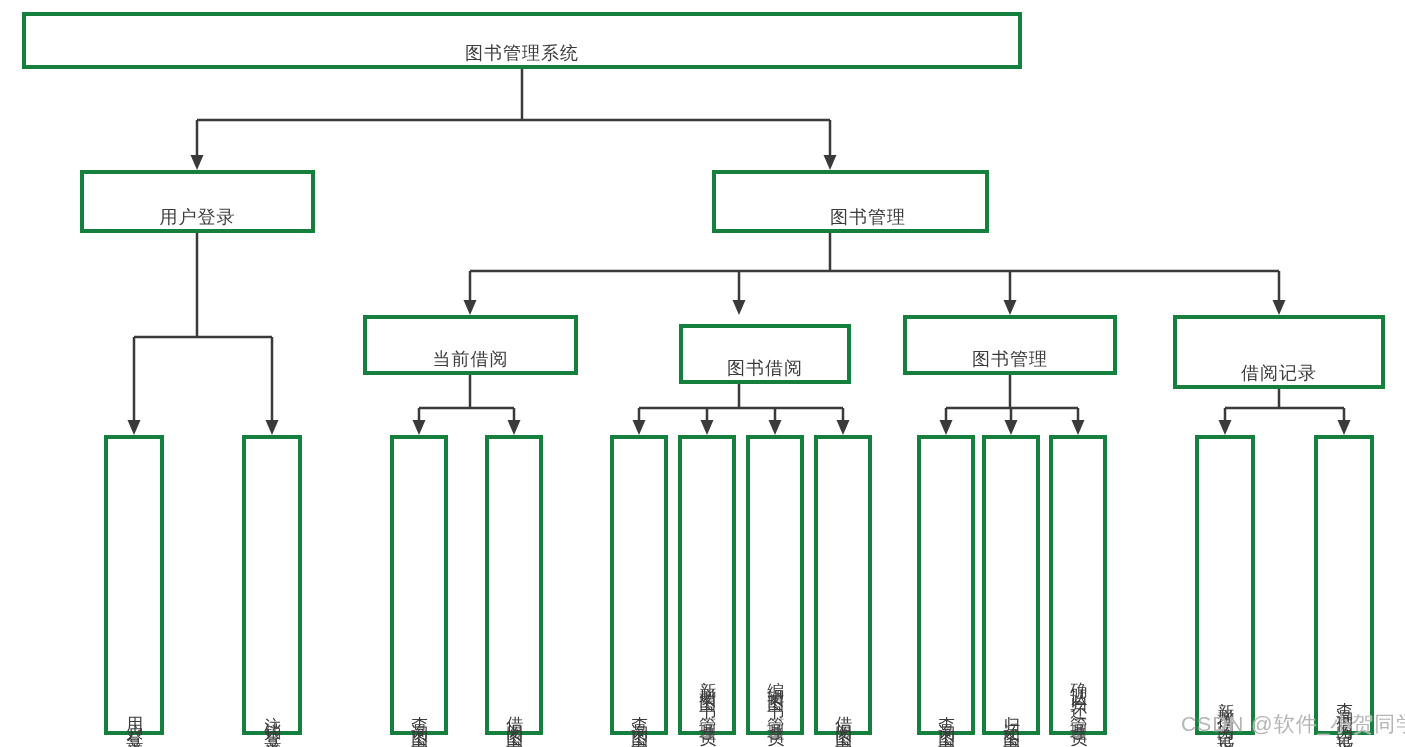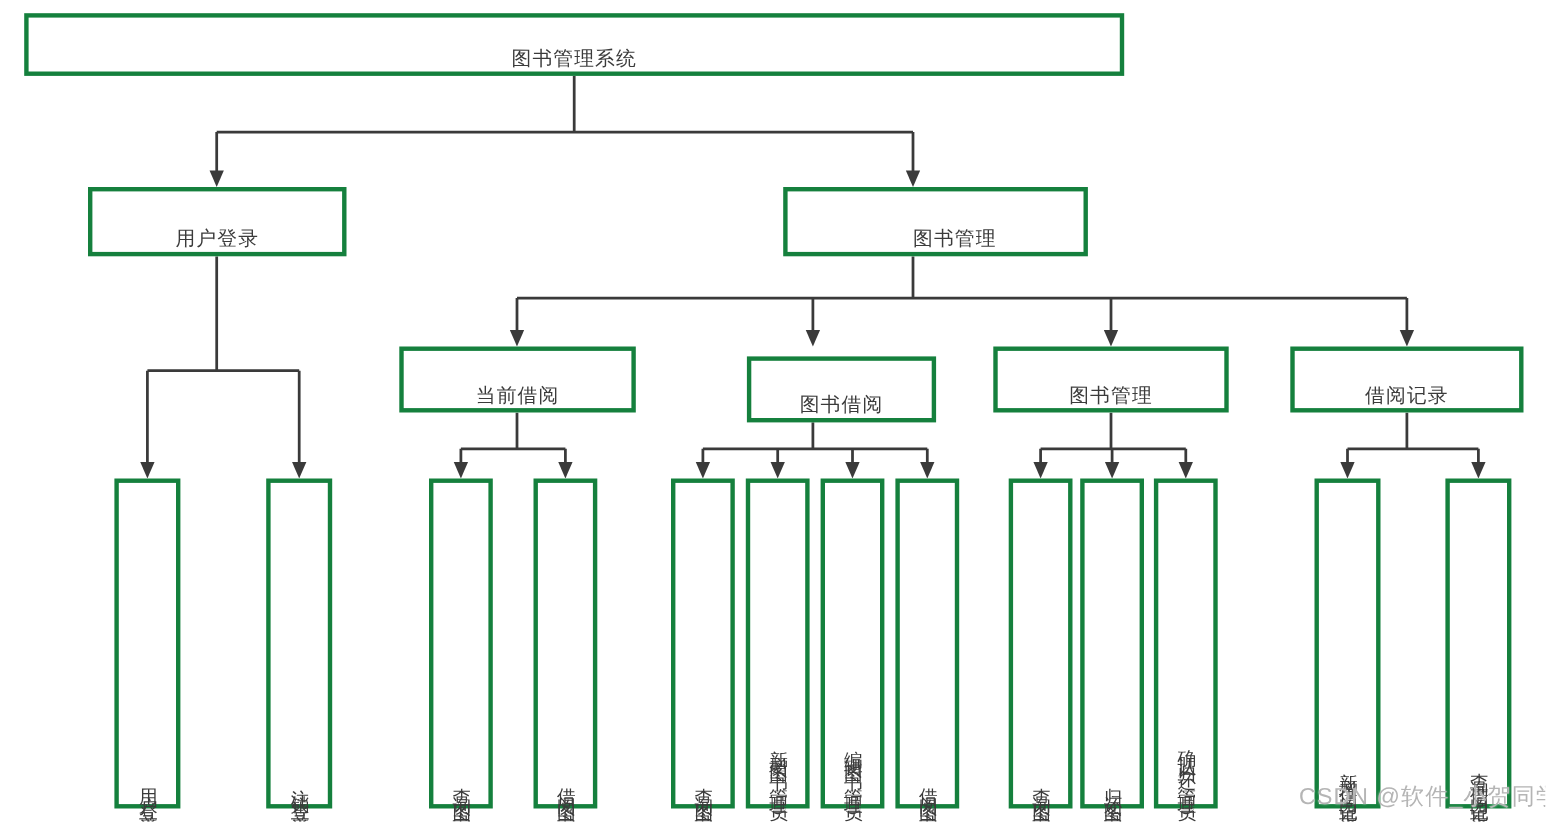--- a/index.html
+++ b/index.html
@@ -113,21 +113,21 @@
 
   <div class="node h-box" style="left:363px; top:315px; width:215px; height:60px;">
     <span>当前借阅</span>
   </div>
   <div class="node h-box" style="left:633px; top:324px; width:172px; height:60px;margin-left:46px;">
     <span>图书借阅</span>
   </div>
   <div class="node h-box" style="left:903px; top:315px; width:214px; height:60px;">
     <span>图书管理</span>
   </div>
-  <div class="node h-box" style="left:1173px; top:315px; width:212px; height:60px;">
+  <div class="node h-box" style="left:1173px; top:315px; width:212px; height:74px;">
     <span>借阅记录</span>
   </div>
 
   <div class="node leaf" style="left:104px; top:435px; width:60px; height:300px;">
     <span>用户登录</span>
   </div>
   <div class="node leaf" style="left:242px; top:435px; width:60px; height:300px;">
     <span>注销登录</span>
   </div>
 

